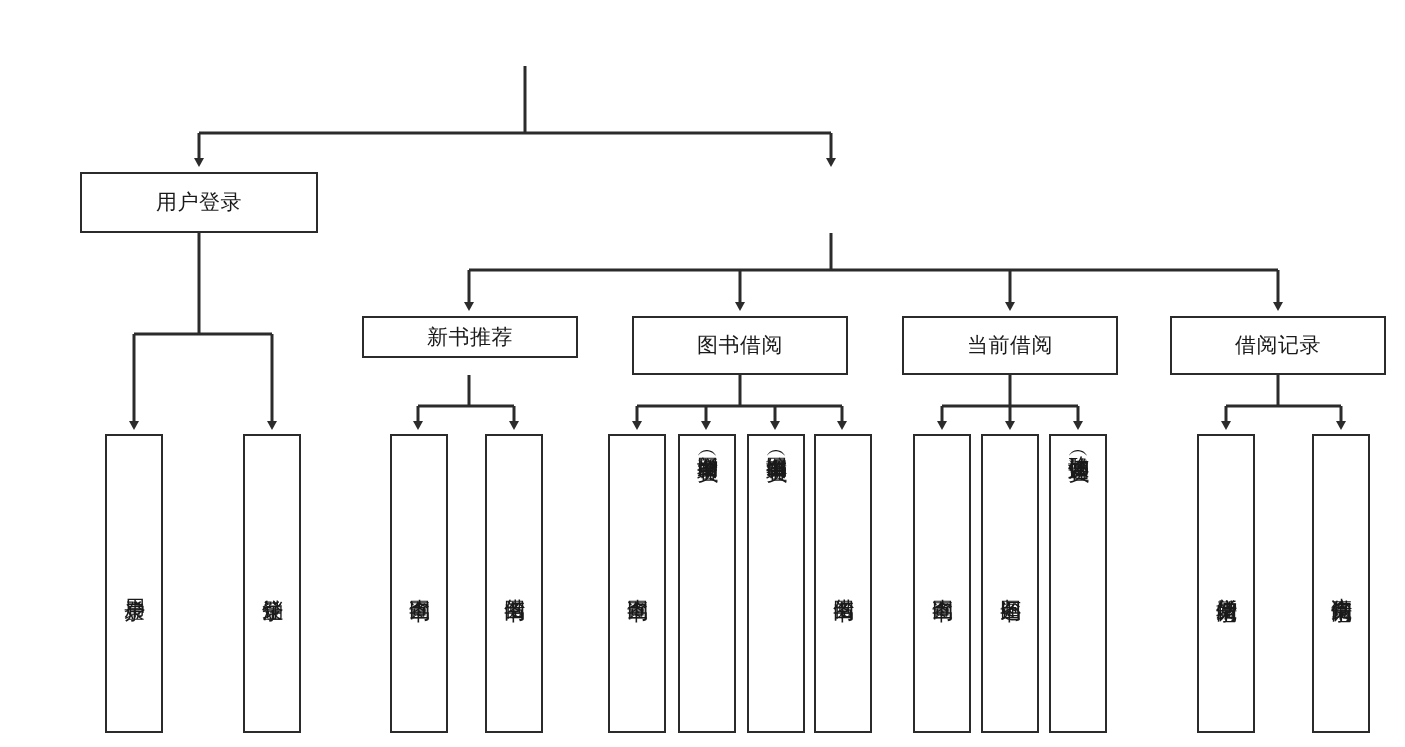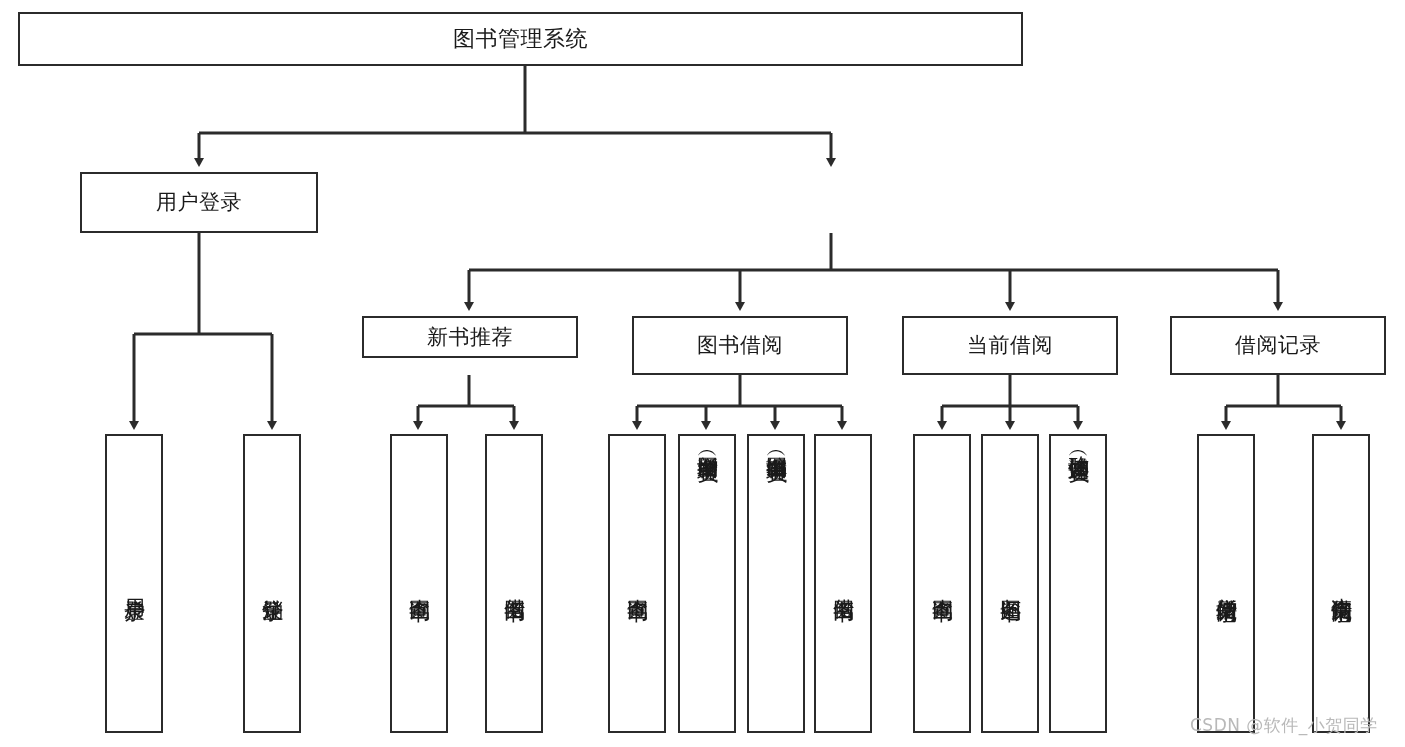--- a/index.html
+++ b/index.html
@@ -126,23 +126,20 @@
       <path d="M1010,406 L1010,422" marker-end="url(#arrow)"></path>
       <path d="M1078,406 L1078,422" marker-end="url(#arrow)"></path>
 
       <path d="M1278,375 L1278,406"></path>
       <path d="M1226,406 L1341,406"></path>
       <path d="M1226,406 L1226,422" marker-end="url(#arrow)"></path>
       <path d="M1341,406 L1341,422" marker-end="url(#arrow)"></path>
     </g>
   </svg>
 
-  <div class="node h root" style="left:18px; top:12px; width:1005px; height:54px;">
-    <span class="label">图书管理系统</span>
-  </div>
 
   <div class="node h" style="left:80px; top:172px; width:238px; height:61px;">
     <span class="label">用户登录</span>
   </div>
 
   <div class="node h" style="left:362px; top:316px; width:216px; height:42px;">
     <span class="label">新书推荐</span>
   </div>
   <div class="node h" style="left:632px; top:316px; width:216px; height:59px;">
     <span class="label">图书借阅</span>
@@ -191,15 +188,14 @@
     <span class="label">确认归还（管理员）</span>
   </div>
 
   <div class="node v" style="left:1197px; top:434px; width:58px; height:299px;">
     <span class="label">新增借阅记录</span>
   </div>
   <div class="node v" style="left:1312px; top:434px; width:58px; height:299px;">
     <span class="label">查询借阅记录</span>
   </div>
 
-  <div class="watermark">CSDN @软件_小贺同学</div>
 
 </div>
 
 </body></html>

